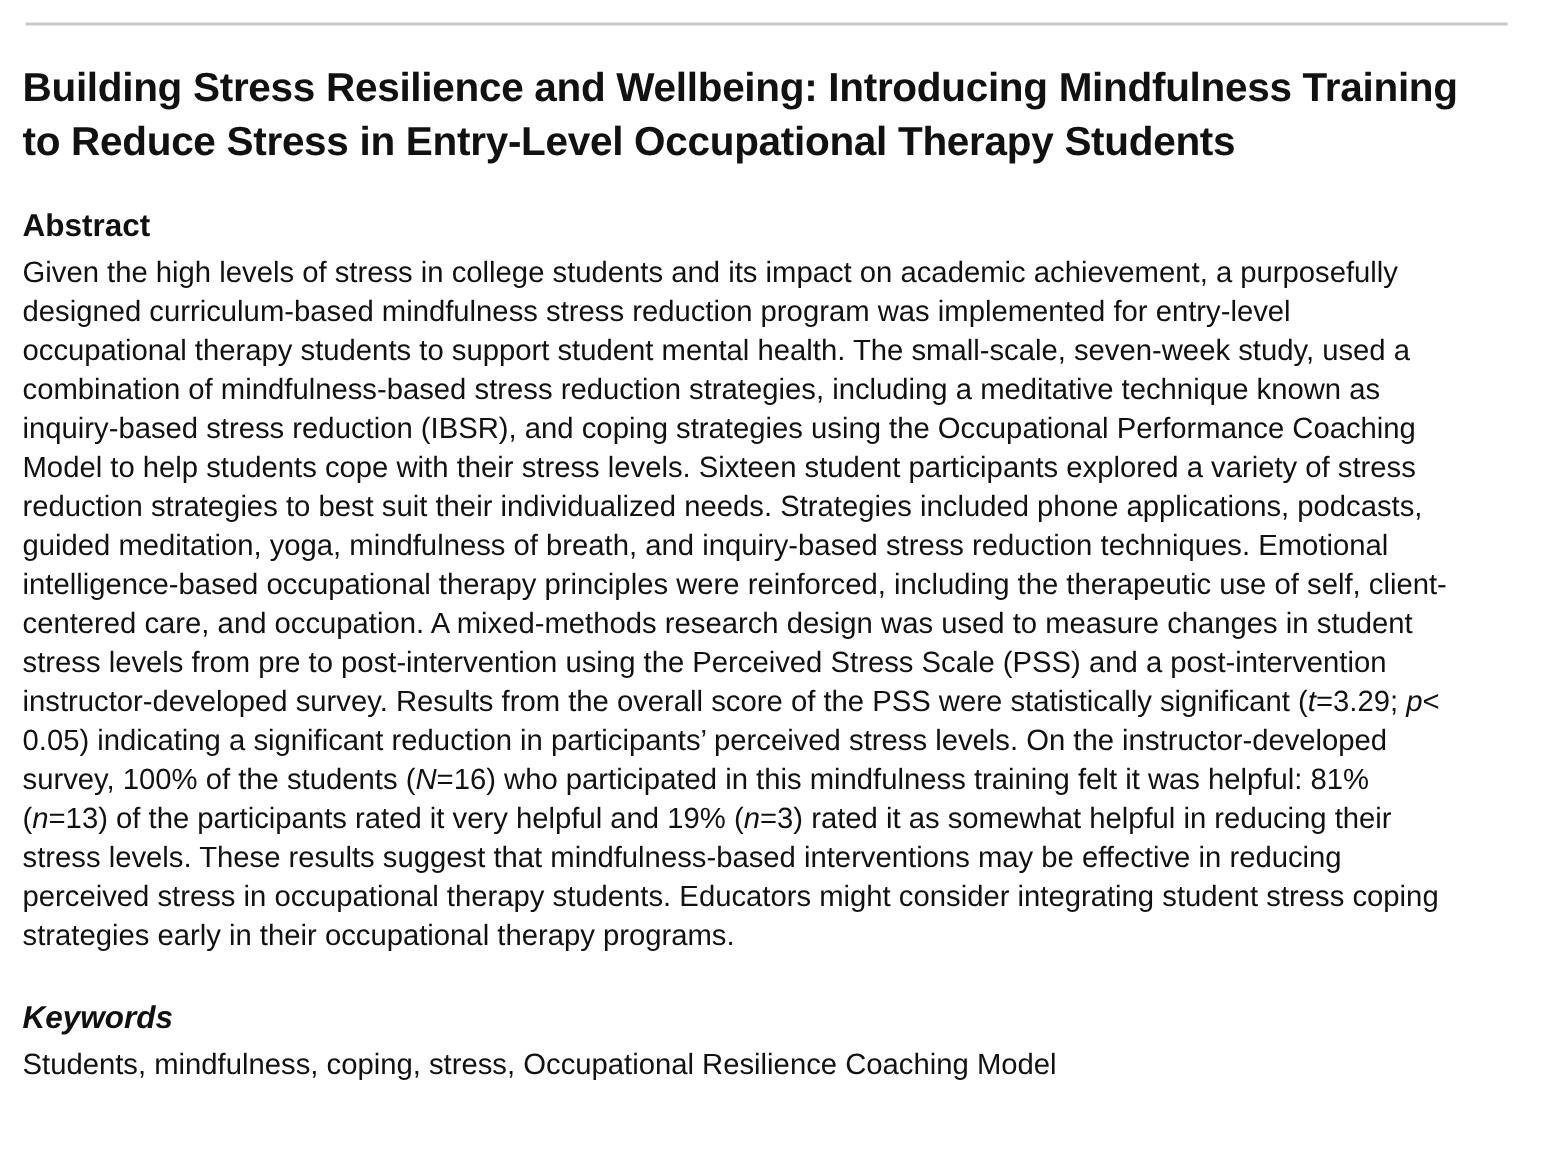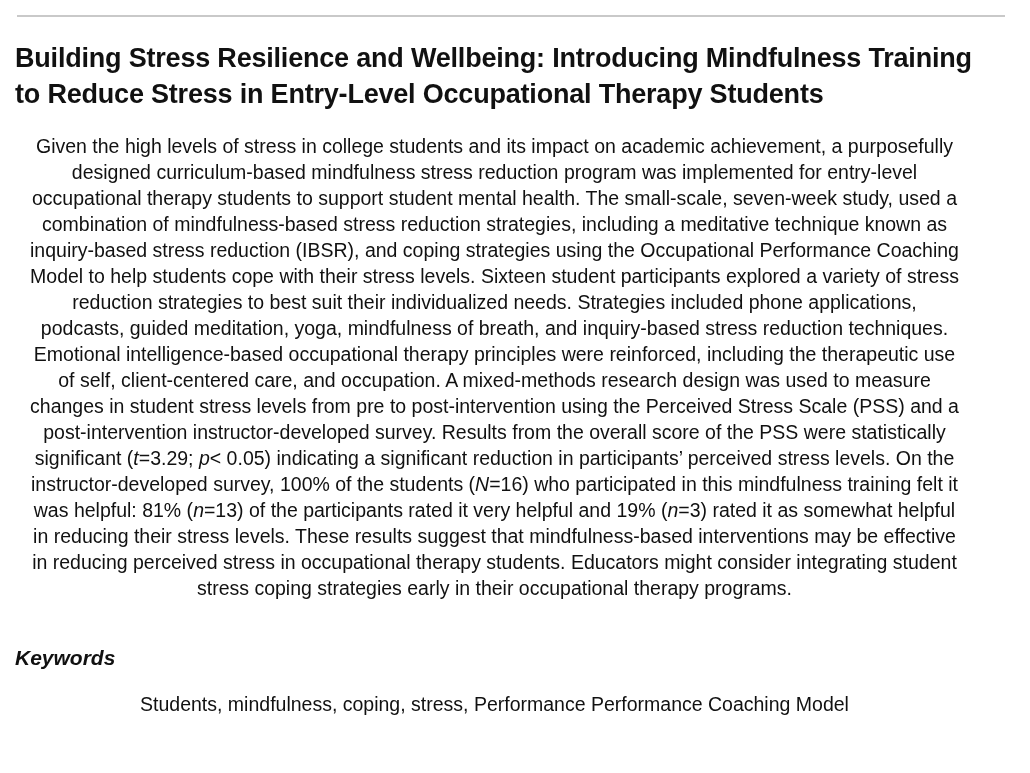--- a/index.html
+++ b/index.html
@@ -44,43 +44,43 @@
     max-width: 1000px;
   }
   .section-heading {
     margin: 0;
     padding-top: 27px;
     font-size: 21px;
     line-height: 24px;
     font-weight: 700;
   }
   .body-text {
-    margin: 15px;
+    margin: 0;
     padding-top: 6px;
     font-size: 19.5px;
     line-height: 26px;
     font-weight: 400;
     max-width: 1002px;
-    text-align: center;
   }
   .body-text em {
     font-style: italic;
   }
   .keywords-heading {
     padding-top: 30px;
     font-style: italic;
   }
 </style>
 </head>
 <body>
 
 <div class="page">
   <div class="top-rule"></div>
 
   <h1 class="paper-title">Building Stress Resilience and Wellbeing: Introducing Mindfulness Training to Reduce Stress in Entry-Level Occupational Therapy Students</h1>
 
+  <h2 class="section-heading">Abstract</h2>
 
   <p class="body-text"><span>Given the high levels of stress in college students and its impact on academic achievement, a purposefully designed curriculum-based mindfulness stress reduction program was implemented for entry-level occupational therapy students to support student mental health. The small-scale, seven-week study, used a combination of mindfulness-based stress reduction strategies, including a meditative technique known as inquiry-based stress reduction (IBSR), and coping strategies using the Occupational Performance Coaching Model to help students cope with their stress levels. Sixteen student participants explored a variety of stress reduction strategies to best suit their individualized needs. Strategies included phone applications, podcasts, guided meditation, yoga, mindfulness of breath, and inquiry-based stress reduction techniques. Emotional intelligence-based occupational therapy principles were reinforced, including the therapeutic use of self, client-centered care, and occupation. A mixed-methods research design was used to measure changes in student stress levels from pre to post-intervention using the Perceived Stress Scale (PSS) and a post-intervention instructor-developed survey. Results from the overall score of the PSS were statistically significant (</span><em>t</em><span>=3.29; </span><em>p</em><span>&lt; 0.05) indicating a significant reduction in participants’ perceived stress levels. On the instructor-developed survey, 100% of the students (</span><em>N</em><span>=16) who participated in this mindfulness training felt it was helpful: 81% (</span><em>n</em><span>=13) of the participants rated it very helpful and 19% (</span><em>n</em><span>=3) rated it as somewhat helpful in reducing their stress levels. These results suggest that mindfulness-based interventions may be effective in reducing perceived stress in occupational therapy students. Educators might consider integrating student stress coping strategies early in their occupational therapy programs.</span></p>
 
   <h2 class="section-heading keywords-heading">Keywords</h2>
 
-  <p class="body-text">Students, mindfulness, coping, stress, Performance Performance Coaching Model</p>
+  <p class="body-text">Students, mindfulness, coping, stress, Occupational Resilience Coaching Model</p>
 </div>
 
 </body></html>

